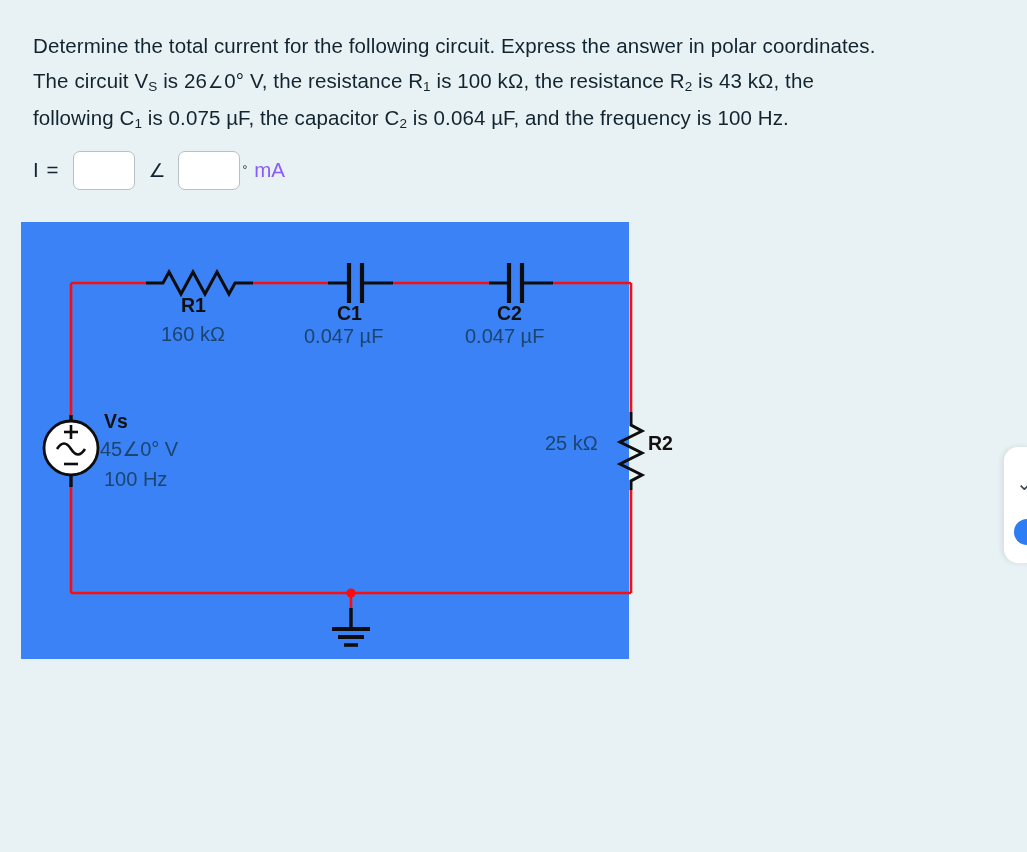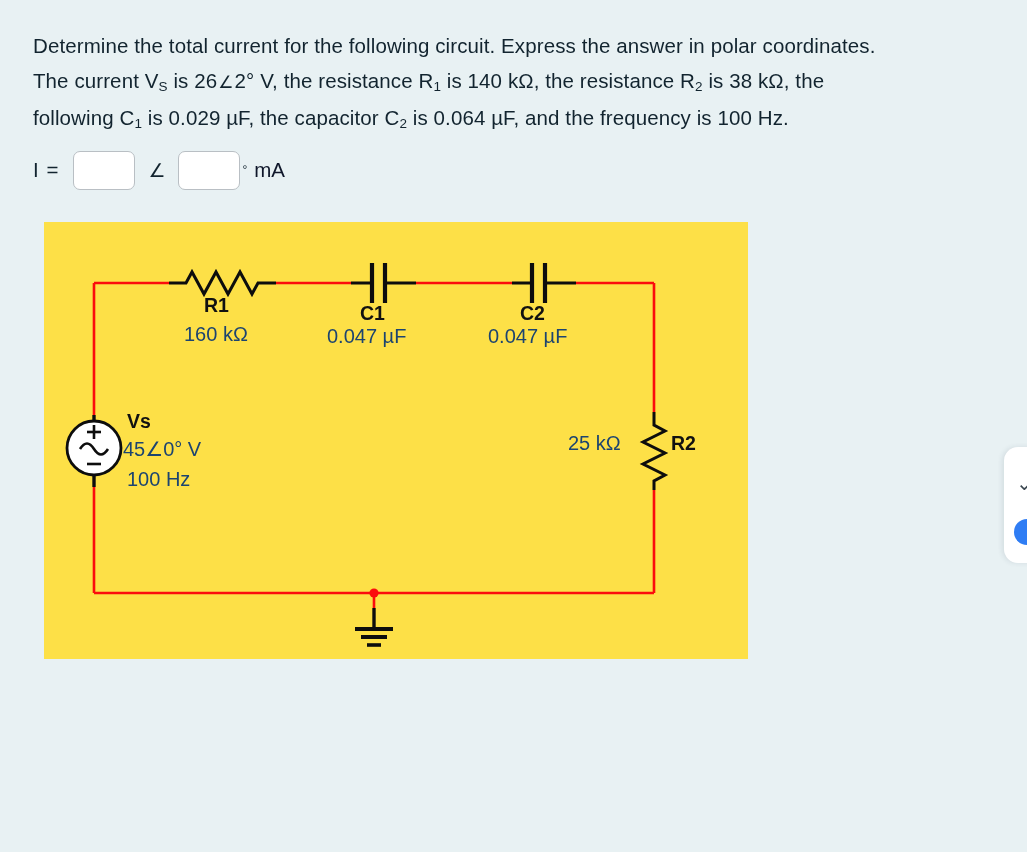--- a/index.html
+++ b/index.html
@@ -78,31 +78,31 @@
   }
   #answer-row .deg {
     font-size: 12px;
     vertical-align: 7px;
     margin-left: 2px;
     color: #12242f;
   }
   #answer-row .unit {
     font-size: 20.5px;
     margin-left: 7px;
-    color: #0f172a;
+    color: #8b5cf6;
   }
 
   
   #circuit-panel {
     position: absolute;
-    left: 44px;
+    left: 21px;
     top: 222px;
-    width: 704px;
+    width: 608px;
     height: 437px;
-    background: #fde047;
+    background: #3b82f6;
   }
   #circuit-svg {
     display: block;
   }
 
   
   #help-widget {
     position: absolute;
     left: 1004px;
     top: 447px;
@@ -132,24 +132,24 @@
   }
 </style>
 </head>
 <body>
 
 <div id="question">
   <div class="q-line">
     <span>Determine the total current for the following circuit. Express the answer in polar coordinates.</span>
   </div>
   <div class="q-line">
-    <span>The current V</span><sub>S</sub><span> is 26</span><span class="ang">∠</span><span>2° V, the resistance R</span><sub>1</sub><span> is 140 kΩ, the resistance R</span><sub>2</sub><span>  is 38 kΩ, the</span>
+    <span>The circuit V</span><sub>S</sub><span> is 26</span><span class="ang">∠</span><span>0° V, the resistance R</span><sub>1</sub><span> is 100 kΩ, the resistance R</span><sub>2</sub><span>  is 43 kΩ, the</span>
   </div>
   <div class="q-line">
-    <span>following C</span><sub>1</sub><span> is 0.029 µF, the capacitor C</span><sub>2</sub><span> is 0.064 µF, and the frequency is 100 Hz.</span>
+    <span>following C</span><sub>1</sub><span> is 0.075 µF, the capacitor C</span><sub>2</sub><span> is 0.064 µF, and the frequency is 100 Hz.</span>
   </div>
 </div>
 
 <div id="answer-row">
   <span class="lead">I  =</span>
   <input class="ansbox" type="text" value="" style="">
   <span class="angle-sep">∠</span>
   <input class="ansbox" type="text" value="" style="">
   <span class="deg">°</span>
   <span class="unit">mA</span>

